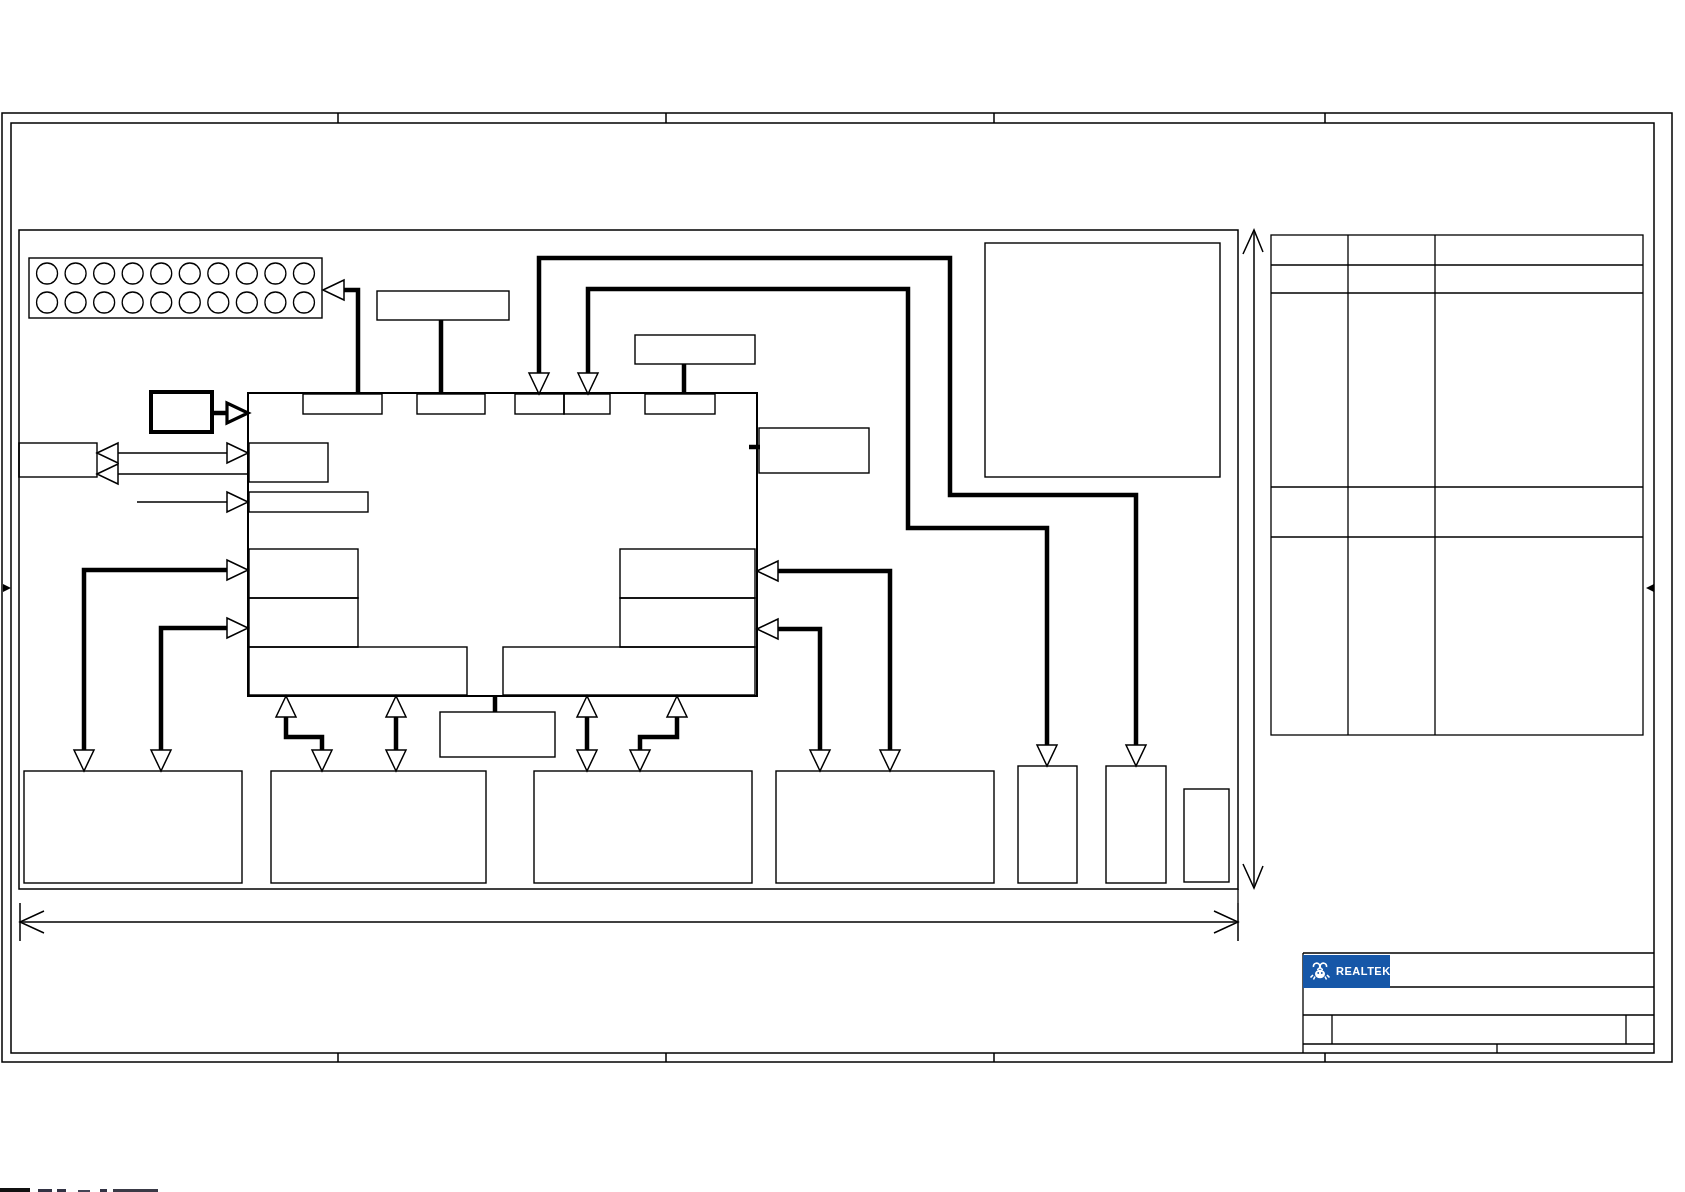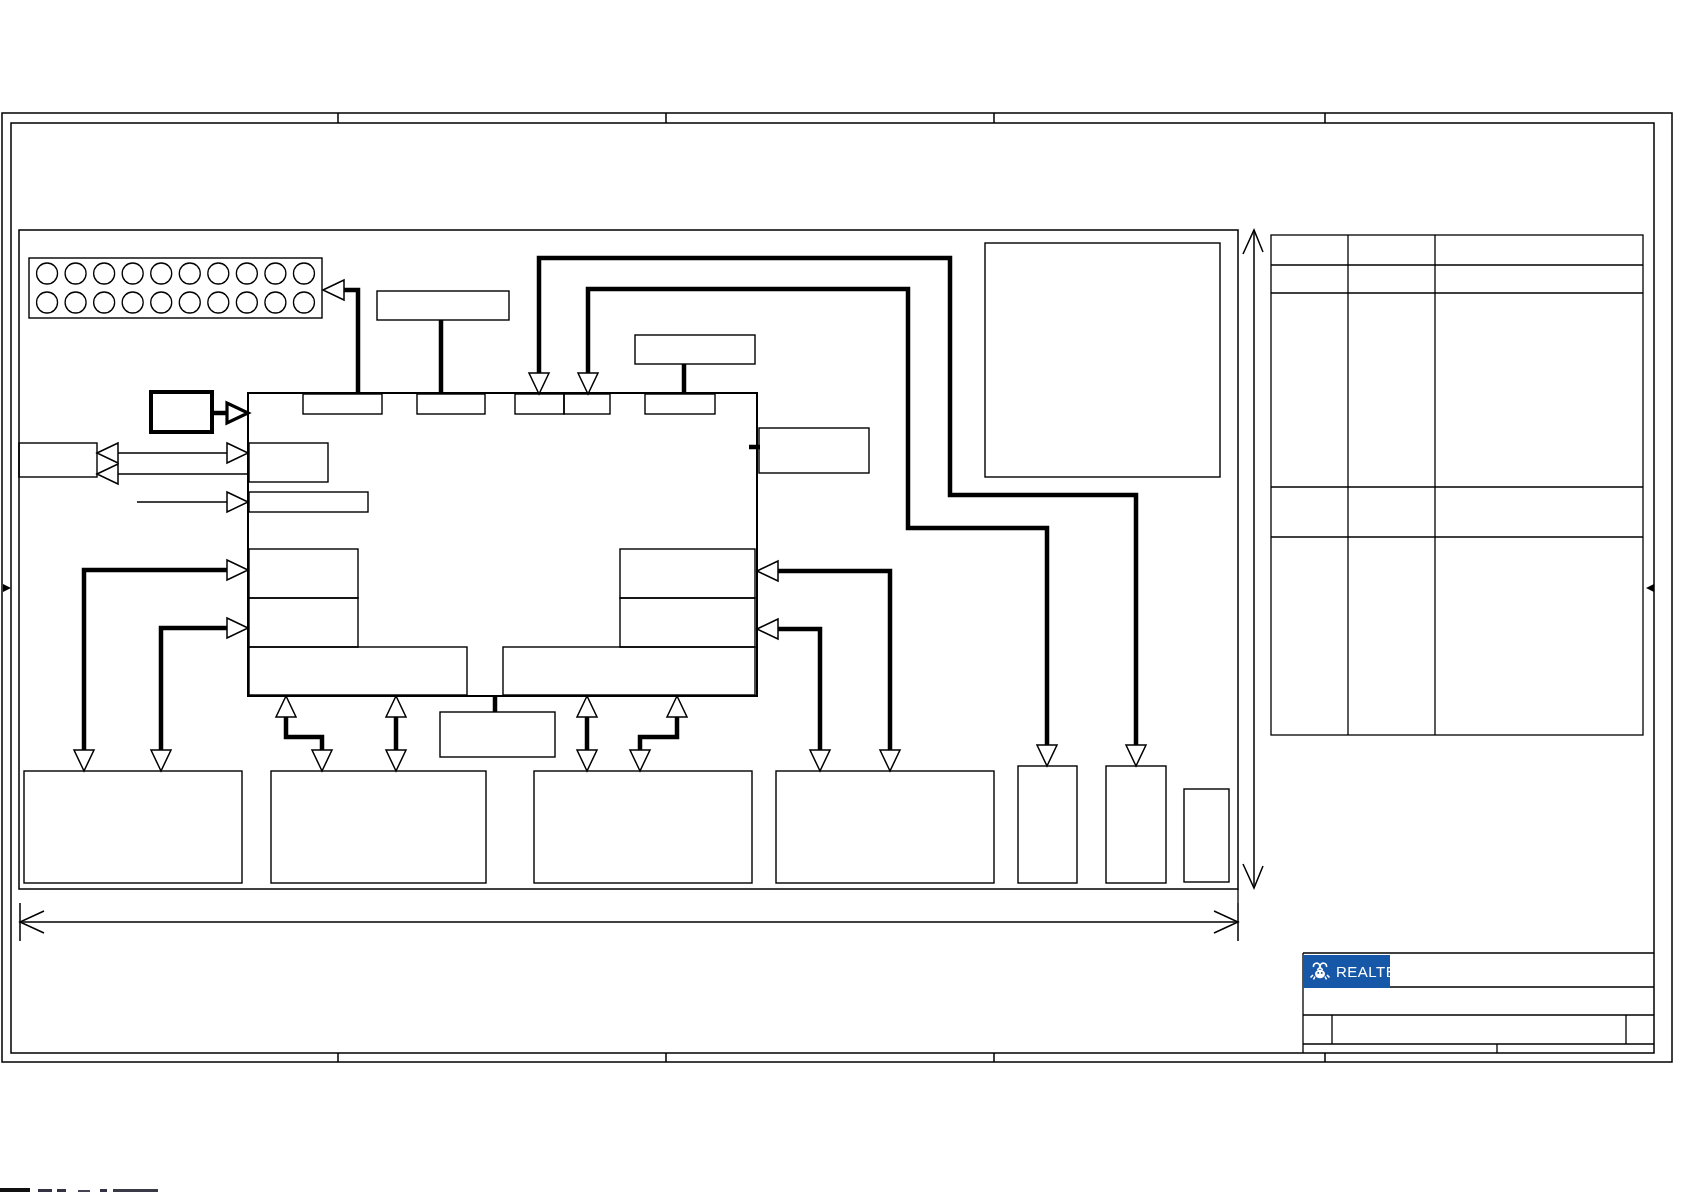--- a/index.html
+++ b/index.html
@@ -12,22 +12,22 @@
   }
   #schematic-canvas{position:absolute;left:0;top:0;}
   #realtek-logo{
     position:absolute;
     display:flex;align-items:center;gap:5px;
     box-sizing:border-box;
     padding:2px 6px;
     color:#ffffff;
   }
   #realtek-logo .logo-text{
-    font-weight:normal;
-    font-size:15px;
+    font-weight:bold;
+    font-size:11px;
     letter-spacing:0.5px;
     line-height:1;
     white-space:nowrap;
     text-align:right;
   }
   .fragment{position:absolute;}
 </style>
 </head>
 <body>
 

